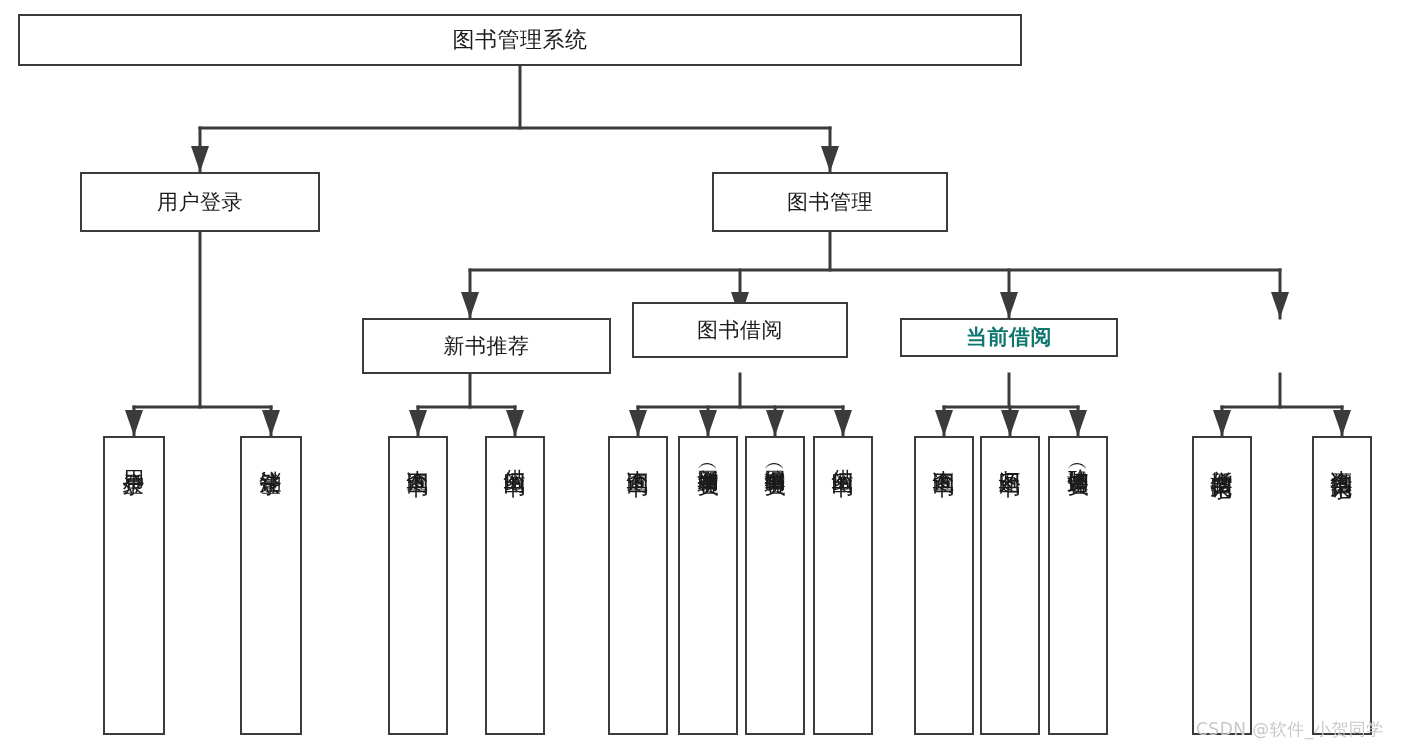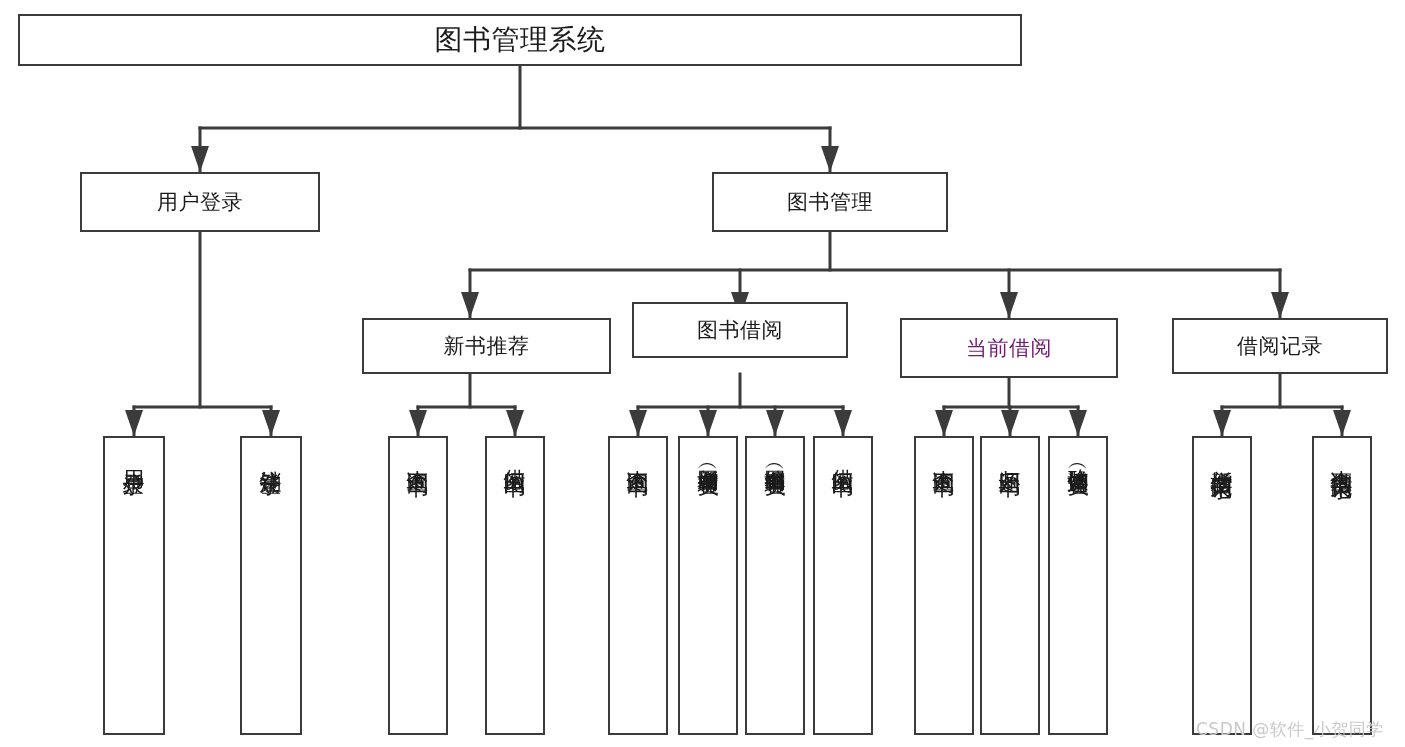--- a/index.html
+++ b/index.html
@@ -36,21 +36,21 @@
   }
   .node .lbl{
     display:block;
     line-height:1.18;
     letter-spacing:0.5px;
   }
   
   .node.h .lbl{
     font-size:21px;
   }
-  .node.root .lbl{ font-size:28px; }
+  .node.root .lbl{ font-size:22px; }
   
   .node.v{
     align-items:flex-start;
     justify-content:center;
     padding-top:14px;
   }
   .node.v .lbl{
     writing-mode:vertical-rl;
     text-orientation:upright;
     font-size:22px;
@@ -139,25 +139,22 @@
   <div class="node h" style="left: 712px; top: 172px; width: 236px; height: 60px; border-color: rgb(59, 59, 59); background: rgb(255, 255, 255); color: rgb(27, 27, 27);">
     <span class="lbl">图书管理</span>
   </div>
 
   <div class="node h" style="left: 362px; top: 318px; width: 249px; height: 56px; border-color: rgb(59, 59, 59); background: rgb(255, 255, 255); color: rgb(27, 27, 27);">
     <span class="lbl">新书推荐</span>
   </div>
   <div class="node h" style="left: 632px; top: 302px; width: 216px; height: 56px; border-color: rgb(59, 59, 59); background: rgb(255, 255, 255); color: rgb(27, 27, 27);">
     <span class="lbl">图书借阅</span>
   </div>
-  <div class="node h" style="left: 900px; top: 318px; width: 218px; height: 60px; border-color: rgb(59, 59, 59); background: rgb(255, 255, 255); color: #701a75;">
+  <div class="node h" style="left: 900px; top: 318px; width: 218px; height: 39px; border-color: rgb(59, 59, 59); background: rgb(255, 255, 255); color: #0f766e; font-weight: bold;">
     <span class="lbl">当前借阅</span>
-  </div>
-  <div class="node h" style="left: 1172px; top: 318px; width: 216px; height: 56px; border-color: rgb(59, 59, 59); background: rgb(255, 255, 255); color: rgb(27, 27, 27);">
-    <span class="lbl">借阅记录</span>
   </div>
 
   <div class="node v" style="left: 103px; top: 436px; width: 62px; height: 299px; border-color: rgb(59, 59, 59); background: rgb(255, 255, 255); color: rgb(27, 27, 27);">
     <span class="lbl">用户登录</span>
   </div>
   <div class="node v" style="left: 240px; top: 436px; width: 62px; height: 299px; border-color: rgb(59, 59, 59); background: rgb(255, 255, 255); color: rgb(27, 27, 27);">
     <span class="lbl">注销登录</span>
   </div>
 
   <div class="node v" style="left: 388px; top: 436px; width: 60px; height: 299px; border-color: rgb(59, 59, 59); background: rgb(255, 255, 255); color: rgb(27, 27, 27);">

